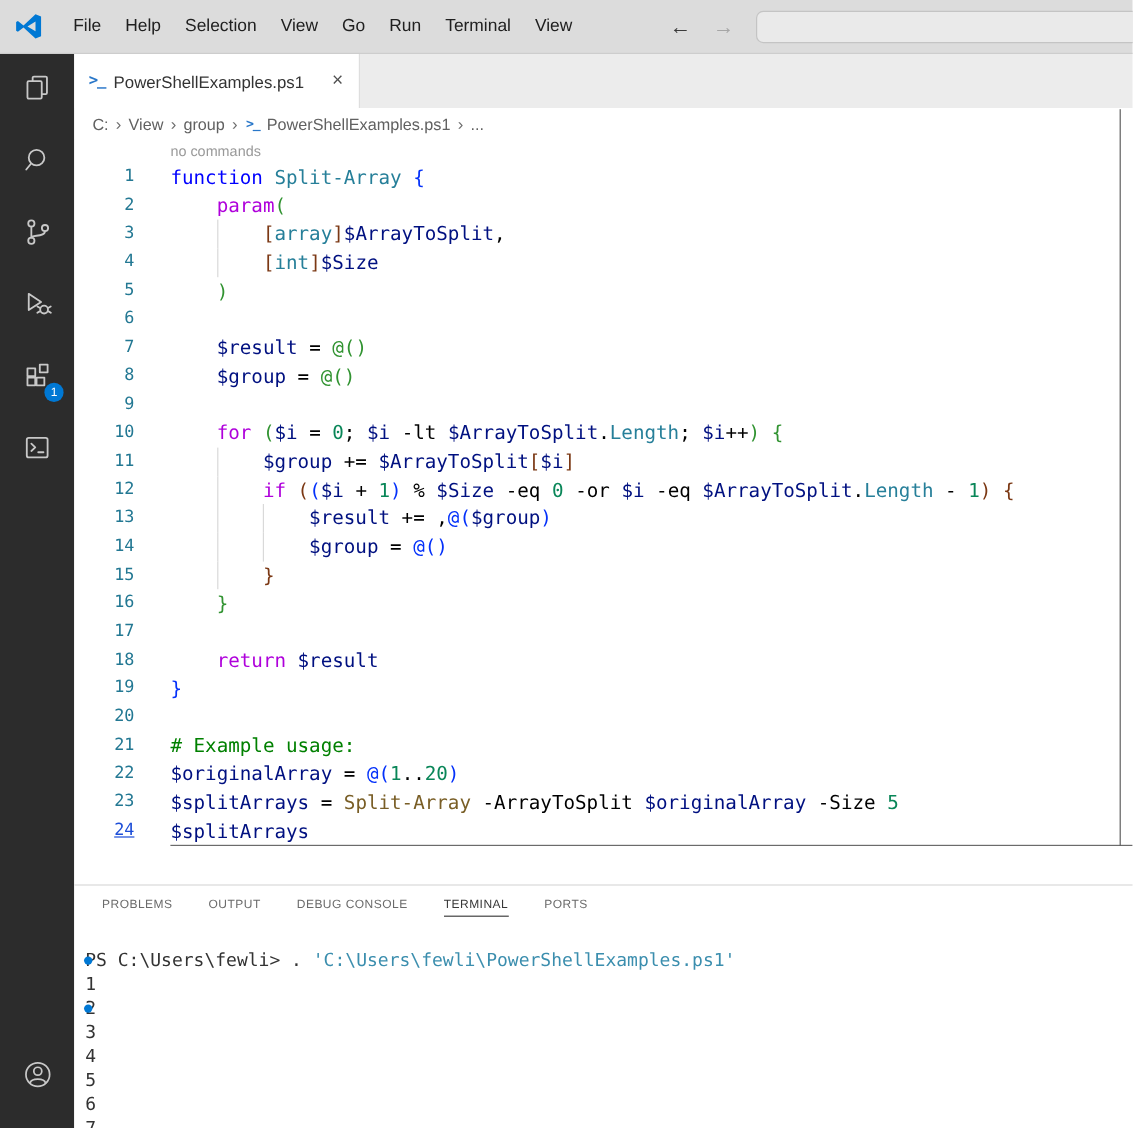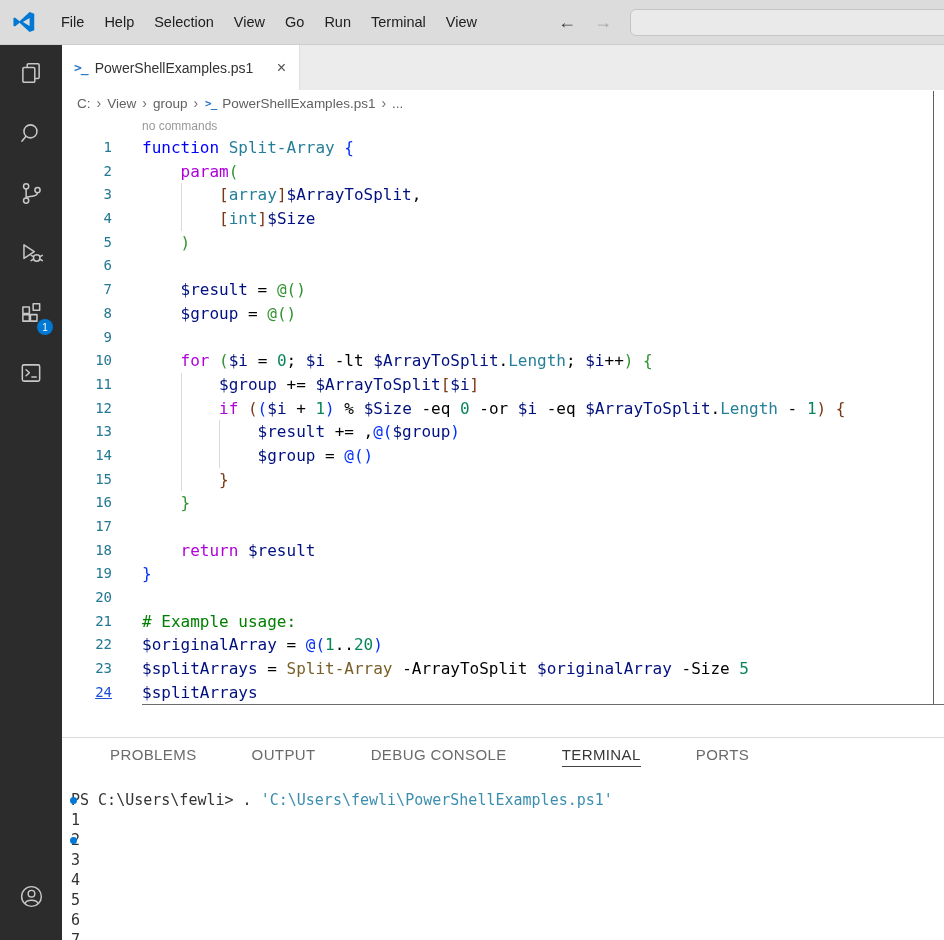--- a/index.html
+++ b/index.html
@@ -53,21 +53,21 @@
   .line { display:flex; height:23.7px; line-height:23.7px; font-family:"DejaVu Sans Mono","Liberation Mono",monospace; font-size:16px; }
   .ln { width:50px; flex:none; text-align:right; color:#237893; font-size:14px; }
   .code-area { flex:1; margin-left:30px; position:relative; white-space:pre; color:#1f1f1f; }
   .guide { position:absolute; top:0; bottom:0; width:1px; background:#d9d9d9; }
   .line.current .code-area { border-bottom:1px solid #6b6b6b; }
   .line.current .ln { color:#1d4ed8;text-decoration:underline; }
   .editor-vline { position:absolute; top:46px; right:10px; width:1px; height:614px; background:#5f5f5f; z-index:5; }
   
   .panel { position:absolute; top:692px; left:0; right:0; bottom:0; background:#fff; border-top:1px solid #d9d9d9; overflow:hidden; }
   .panel-tabs { height:36px; display:flex; align-items:center; padding-left:23px; gap:30px; }
-  .ptab { font-size:15px; letter-spacing:0.4px; color:#6b6b6b; padding-bottom:4px; cursor:default; white-space:nowrap;margin-left:25px; }
+  .ptab { font-size:10px; letter-spacing:0.4px; color:#6b6b6b; padding-bottom:4px; cursor:default; white-space:nowrap; }
   .ptab.active { color:#383838; border-bottom:1px solid #424242; padding-bottom:3px; }
   .terminal { padding-top:16px; font-family:"DejaVu Sans Mono","Liberation Mono",monospace; font-size:15px; }
   .tline { position:relative; height:20px; line-height:20px; padding-left:9px; white-space:pre; }
   .tdot { position:absolute; left:8px; top:7px; width:7px; height:7px; border-radius:50%; }
 </style>
 </head>
 <body>
 
 <div class="window">
 

